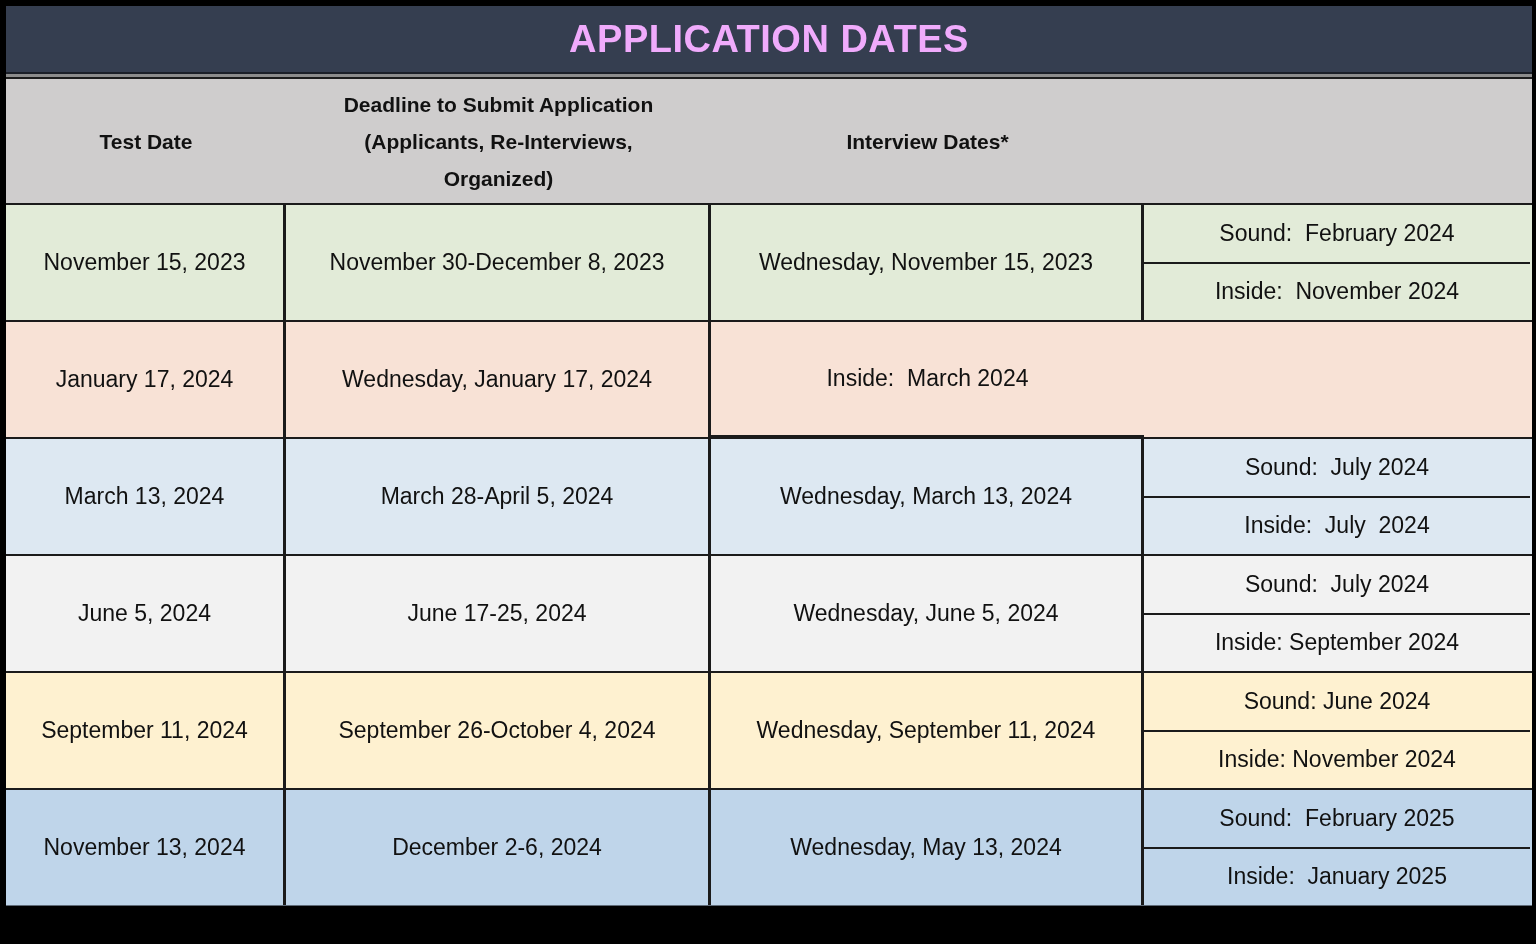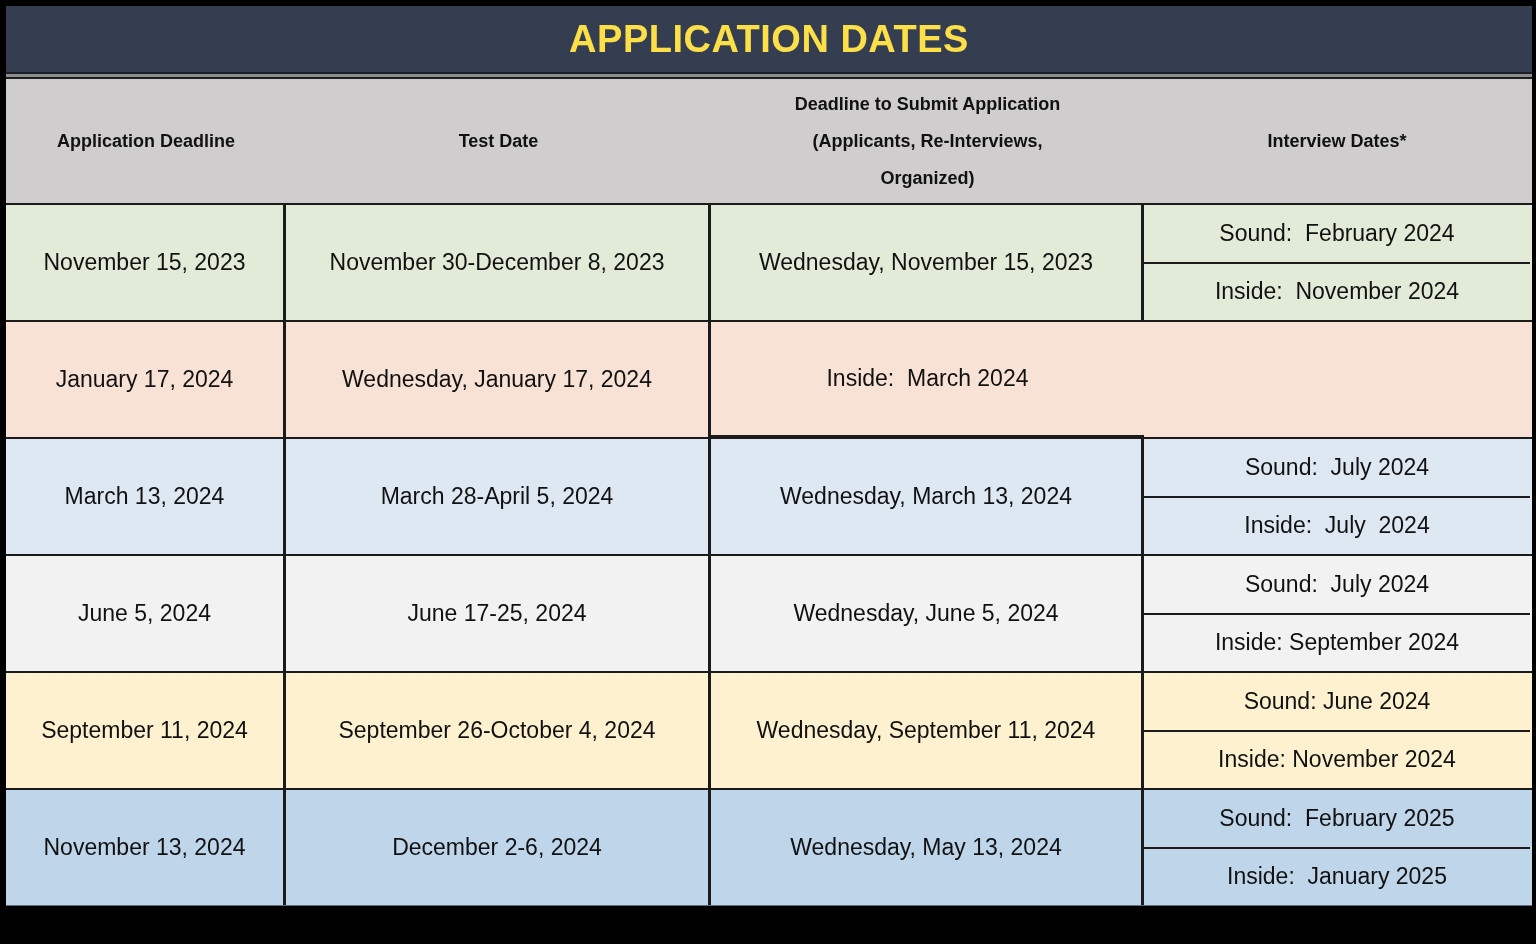--- a/index.html
+++ b/index.html
@@ -22,21 +22,21 @@
     }
     .title-bar {
       height: 66px;
       background: #353e50;
       border-bottom: 2px solid #1b1f28;
       display: flex;
       align-items: center;
       justify-content: center;
     }
     .title-bar span {
-      color: #fde047;
+      color: #f0abfc;
       font-weight: bold;
       font-size: 38px;
       letter-spacing: 0.5px;
     }
     .divider {
       height: 3px;
       background: #8c8c8c;
       border-bottom: 2px solid #1b1b1b;
     }
     .header-row {
@@ -45,21 +45,21 @@
       height: 124px;
       background: #cfcdcd;
       border-bottom: 2px solid #1b1b1b;
     }
     .header-cell {
       display: flex;
       align-items: center;
       justify-content: center;
       text-align: center;
       font-weight: bold;
-      font-size: 18px;
+      font-size: 21px;
       line-height: 37px;
       padding: 4px 10px;
     }
     .data-row {
       display: grid;
       grid-template-columns: 280px 425px 433px 386px;
       height: 115px;
       border-bottom: 2px solid #1b1b1b;
     }
     .data-row:last-child {
@@ -95,21 +95,20 @@
 </head>
 <body>
 
 <div class="sheet">
   <div class="title-bar">
     <span>APPLICATION DATES</span>
   </div>
   <div class="divider"></div>
 
   <div class="header-row">
-    <div class="header-cell">Application Deadline</div>
     <div class="header-cell">Test Date</div>
     <div class="header-cell">
       <div>
         <div>Deadline to Submit Application</div>
         <div>(Applicants, Re-Interviews,</div>
         <div>Organized)</div>
       </div>
     </div>
     <div class="header-cell">Interview Dates*</div>
   </div>

